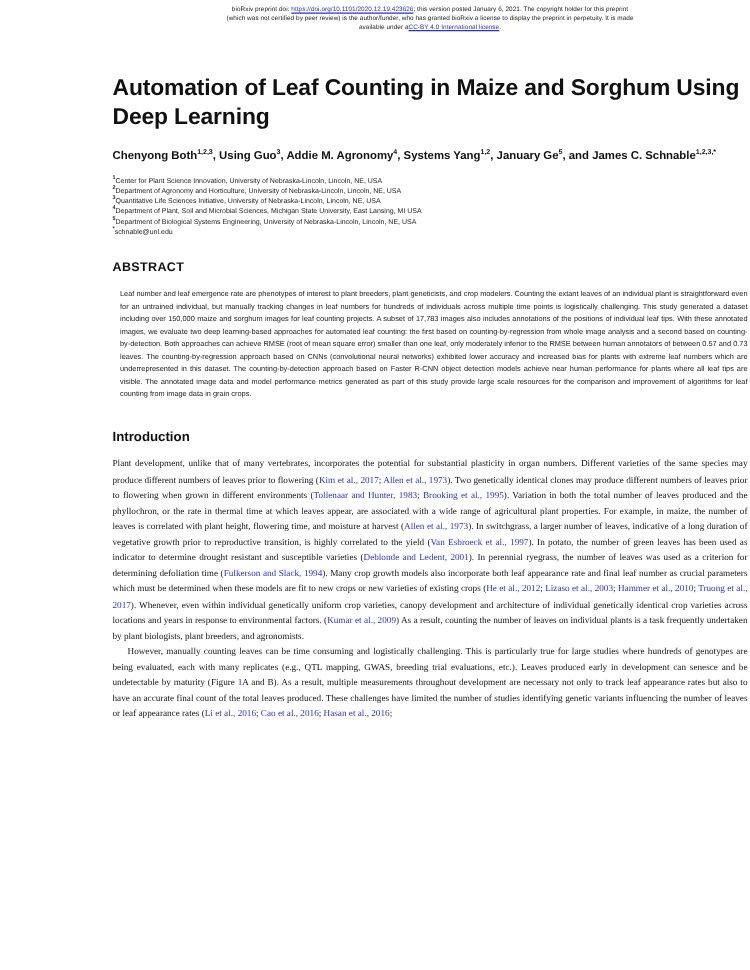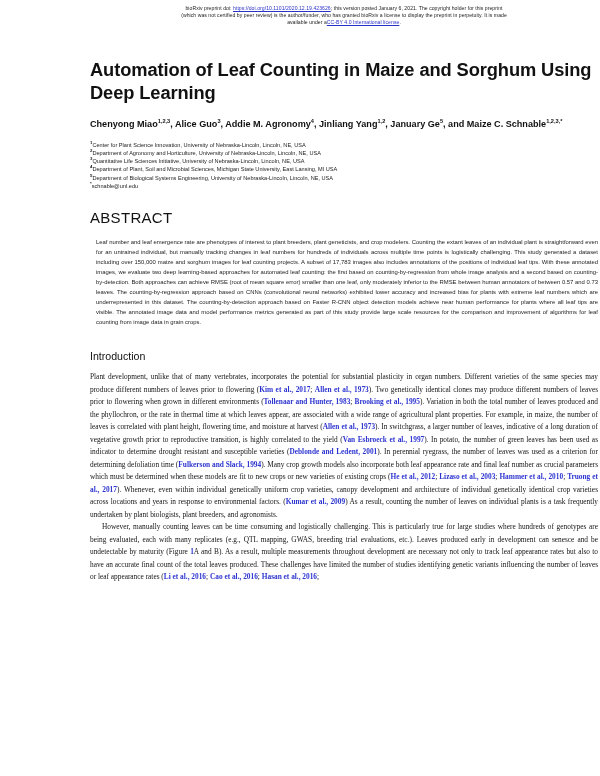--- a/index.html
+++ b/index.html
@@ -78,29 +78,29 @@
     line-height: 8.2px;
     color: #1c1c1c;
   }
   .affils div { white-space: nowrap; }
   .affils sup { font-size: 0.78em; }
 
   
   .h-abstract {
     margin: 19px 46px 0 46px;
     font-family: "Liberation Sans", "DejaVu Sans", sans-serif;
-    font-weight: normal;
-    font-size: 15px;
+    font-weight: bold;
+    font-size: 10px;
     letter-spacing: 0.3px;
     color: #111111;
   }
   .h-intro {
     margin: 23px 46px 0 46px;
     font-family: "Liberation Sans", "DejaVu Sans", sans-serif;
-    font-weight: normal;
+    font-weight: bold;
     font-size: 10.6px;
     color: #111111;
   }
 
   
   .abstract-body {
     margin: 11px 46px 0 52px;
     font-family: "Liberation Sans", "DejaVu Sans", sans-serif;
     font-size: 5.9px;
     line-height: 10.05px;
@@ -112,36 +112,36 @@
   .intro-body {
     margin: 9px 46px 0 46px;
     font-family: "Liberation Serif", "DejaVu Serif", serif;
     font-size: 7.35px;
     line-height: 12.5px;
     text-align: justify;
     color: #141414;
   }
   .intro-body p { margin: 0; }
   .intro-body p.indent { text-indent: 12px; }
-  .cite { color: #2b33cf; font-weight: bold; }
+  .cite { color: #2b33cf; }
 </style>
 </head>
 <body>
 
 <div class="page">
 
   <div class="banner">
     <div><span>bioRxiv preprint doi: </span><span class="lnk uline">https://doi.org/10.1101/2020.12.19.423626</span><span>; this version posted January 6, 2021. The copyright holder for this preprint</span></div>
     <div>(which was not certified by peer review) is the author/funder, who has granted bioRxiv a license to display the preprint in perpetuity. It is made</div>
     <div><span>available under a</span><span class="lnk uline">CC-BY 4.0 International license</span><span>.</span></div>
   </div>
 
   <h1 class="title">Automation of Leaf Counting in Maize and Sorghum Using Deep Learning</h1>
 
-  <div class="authors"><span>Chenyong Miao</span><sup>1,2,3</sup><span>, </span><span>Alice Guo</span><sup>3</sup><span>, </span><span>Addie M. Agronomy</span><sup>4</sup><span>, </span><span>Jinliang Yang</span><sup>1,2</sup><span>, </span><span>January Ge</span><sup>5</sup><span>, and </span><span>Maize C. Schnable</span><sup>1,2,3,*</sup></div>
+  <div class="authors"><span>Chenyong Both</span><sup>1,2,3</sup><span>, </span><span>Using Guo</span><sup>3</sup><span>, </span><span>Addie M. Agronomy</span><sup>4</sup><span>, </span><span>Systems Yang</span><sup>1,2</sup><span>, </span><span>January Ge</span><sup>5</sup><span>, and </span><span>James C. Schnable</span><sup>1,2,3,*</sup></div>
 
   <div class="affils">
       <div><sup>1</sup><span>Center for Plant Science Innovation, University of Nebraska-Lincoln, Lincoln, NE, USA</span></div>
       <div><sup>2</sup><span>Department of Agronomy and Horticulture, University of Nebraska-Lincoln, Lincoln, NE, USA</span></div>
       <div><sup>3</sup><span>Quantitative Life Sciences Initiative, University of Nebraska-Lincoln, Lincoln, NE, USA</span></div>
       <div><sup>4</sup><span>Department of Plant, Soil and Microbial Sciences, Michigan State University, East Lansing, MI USA</span></div>
       <div><sup>5</sup><span>Department of Biological Systems Engineering, University of Nebraska-Lincoln, Lincoln, NE, USA</span></div>
       <div><sup>*</sup><span>schnable@unl.edu</span></div>
     </div>
 

